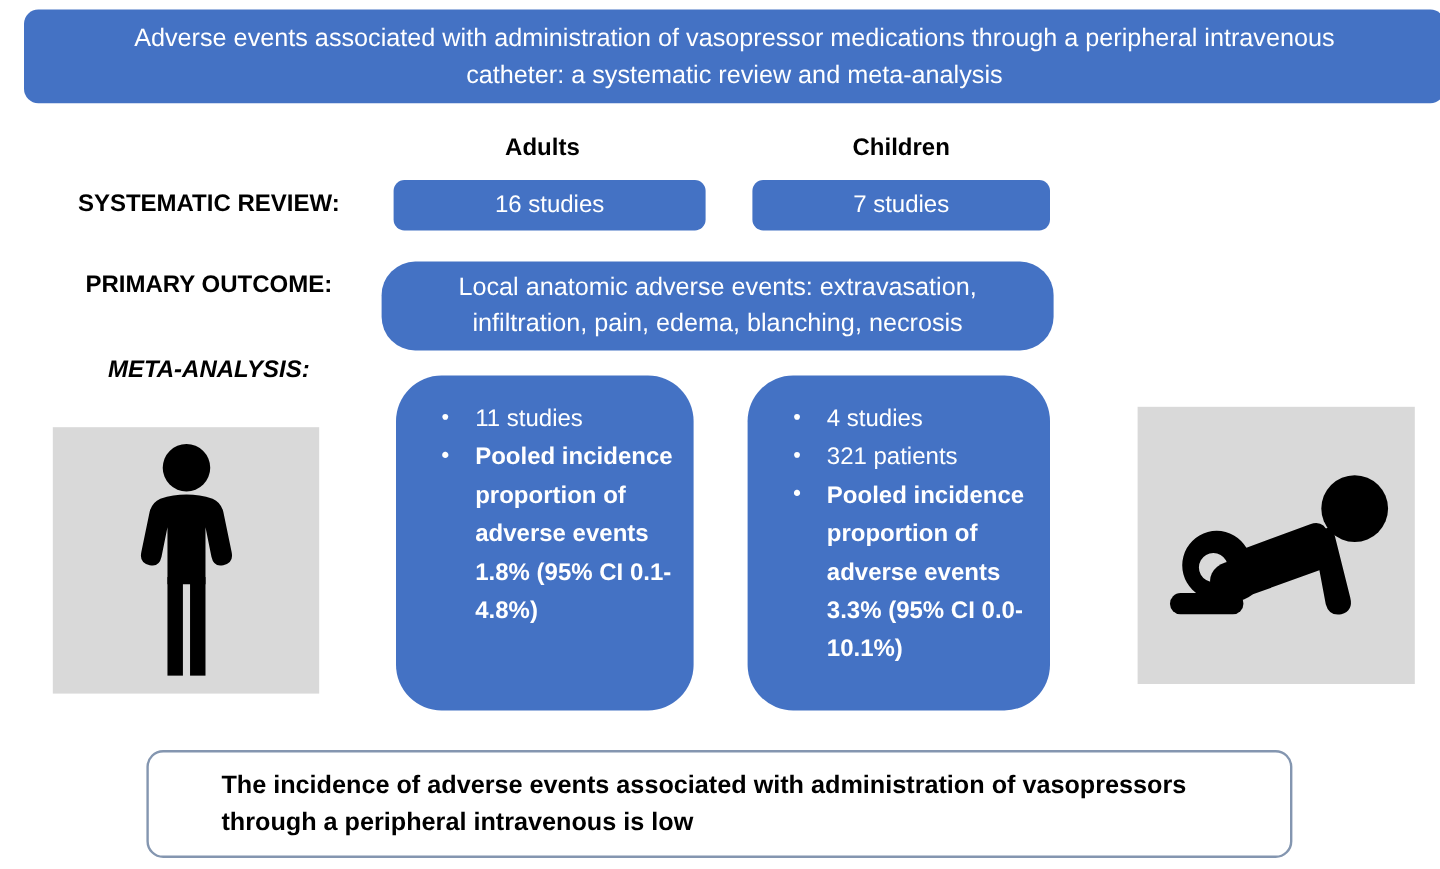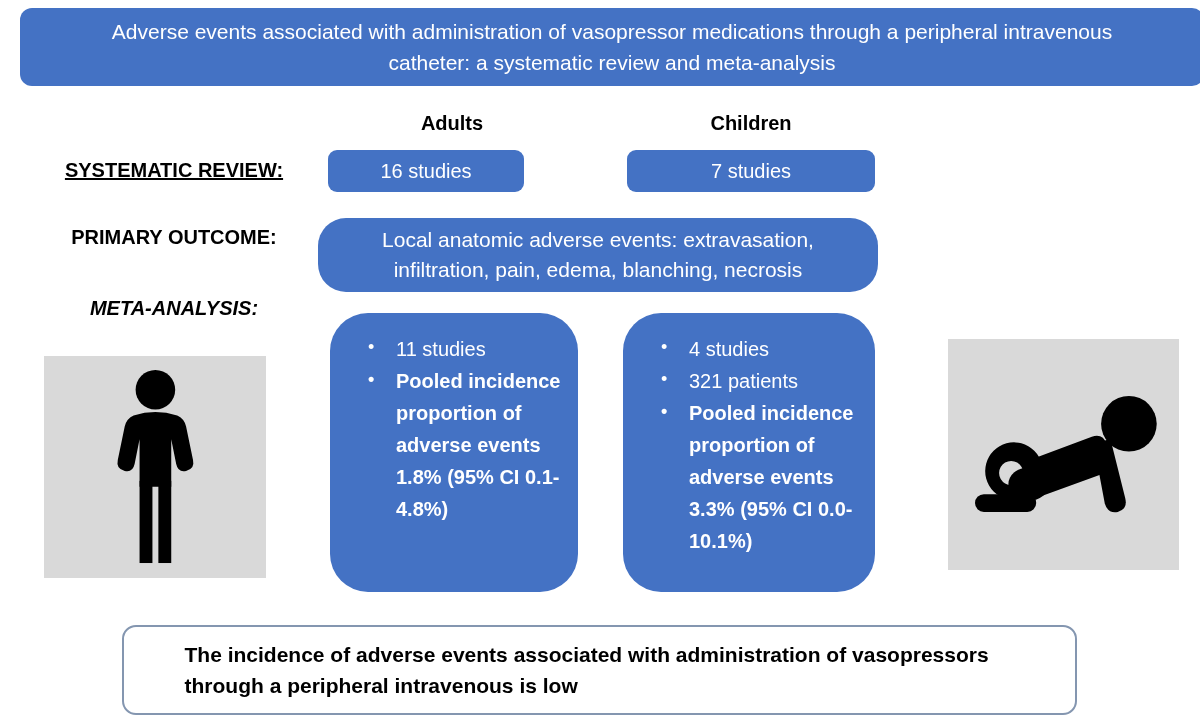--- a/index.html
+++ b/index.html
@@ -28,31 +28,31 @@
     position:absolute;top:112px;height:26px;text-align:center;
     font-size:20px;font-weight:700;color:var(--body-text);
   }
   .col-header.adults{left:328px;width:248px;}
   .col-header.children{left:627px;width:248px;}
 
   .row-label{
     position:absolute;left:14px;width:320px;text-align:center;
     font-size:20px;font-weight:700;color:var(--body-text);
   }
-  .row-label.sys{top:159px;text-decoration:underline;}
+  .row-label.sys{top:159px;}
   .row-label.outcome{top:226px;}
   .row-label.meta{top:297px;font-style:italic;}
 
   .pill{
     position:absolute;top:150px;height:42px;border-radius:9px;
     background:var(--accent-blue);
     display:flex;align-items:center;justify-content:center;
     color:var(--banner-text);font-size:20px;
   }
-  .pill-adults{left:328px;width:196px;}
+  .pill-adults{left:328px;width:260px;}
   .pill-children{left:627px;width:248px;}
 
   .outcome-box{
     position:absolute;left:318px;top:218px;width:560px;height:74px;
     background:var(--accent-blue);border-radius:28px;
     display:flex;align-items:center;justify-content:center;
   }
   .outcome-text{
     max-width:508px;text-align:center;color:var(--banner-text);
     font-size:21px;line-height:1.45;

